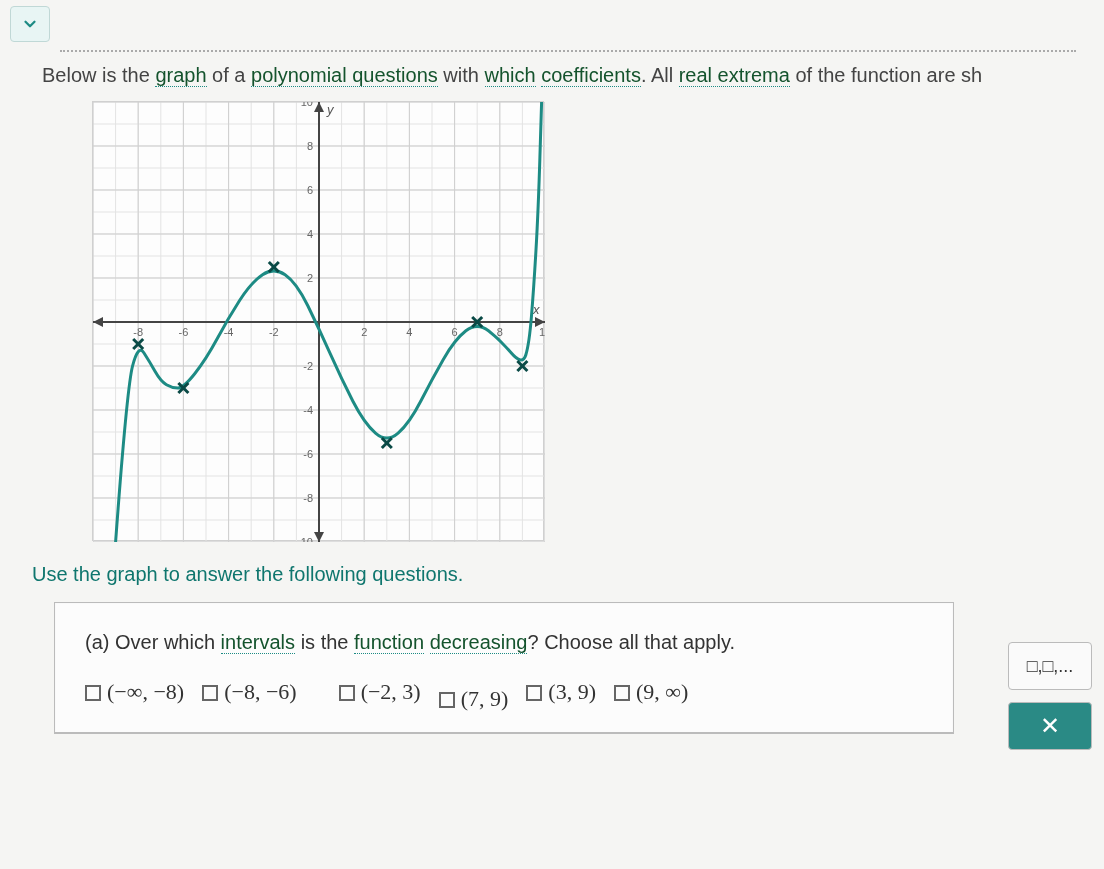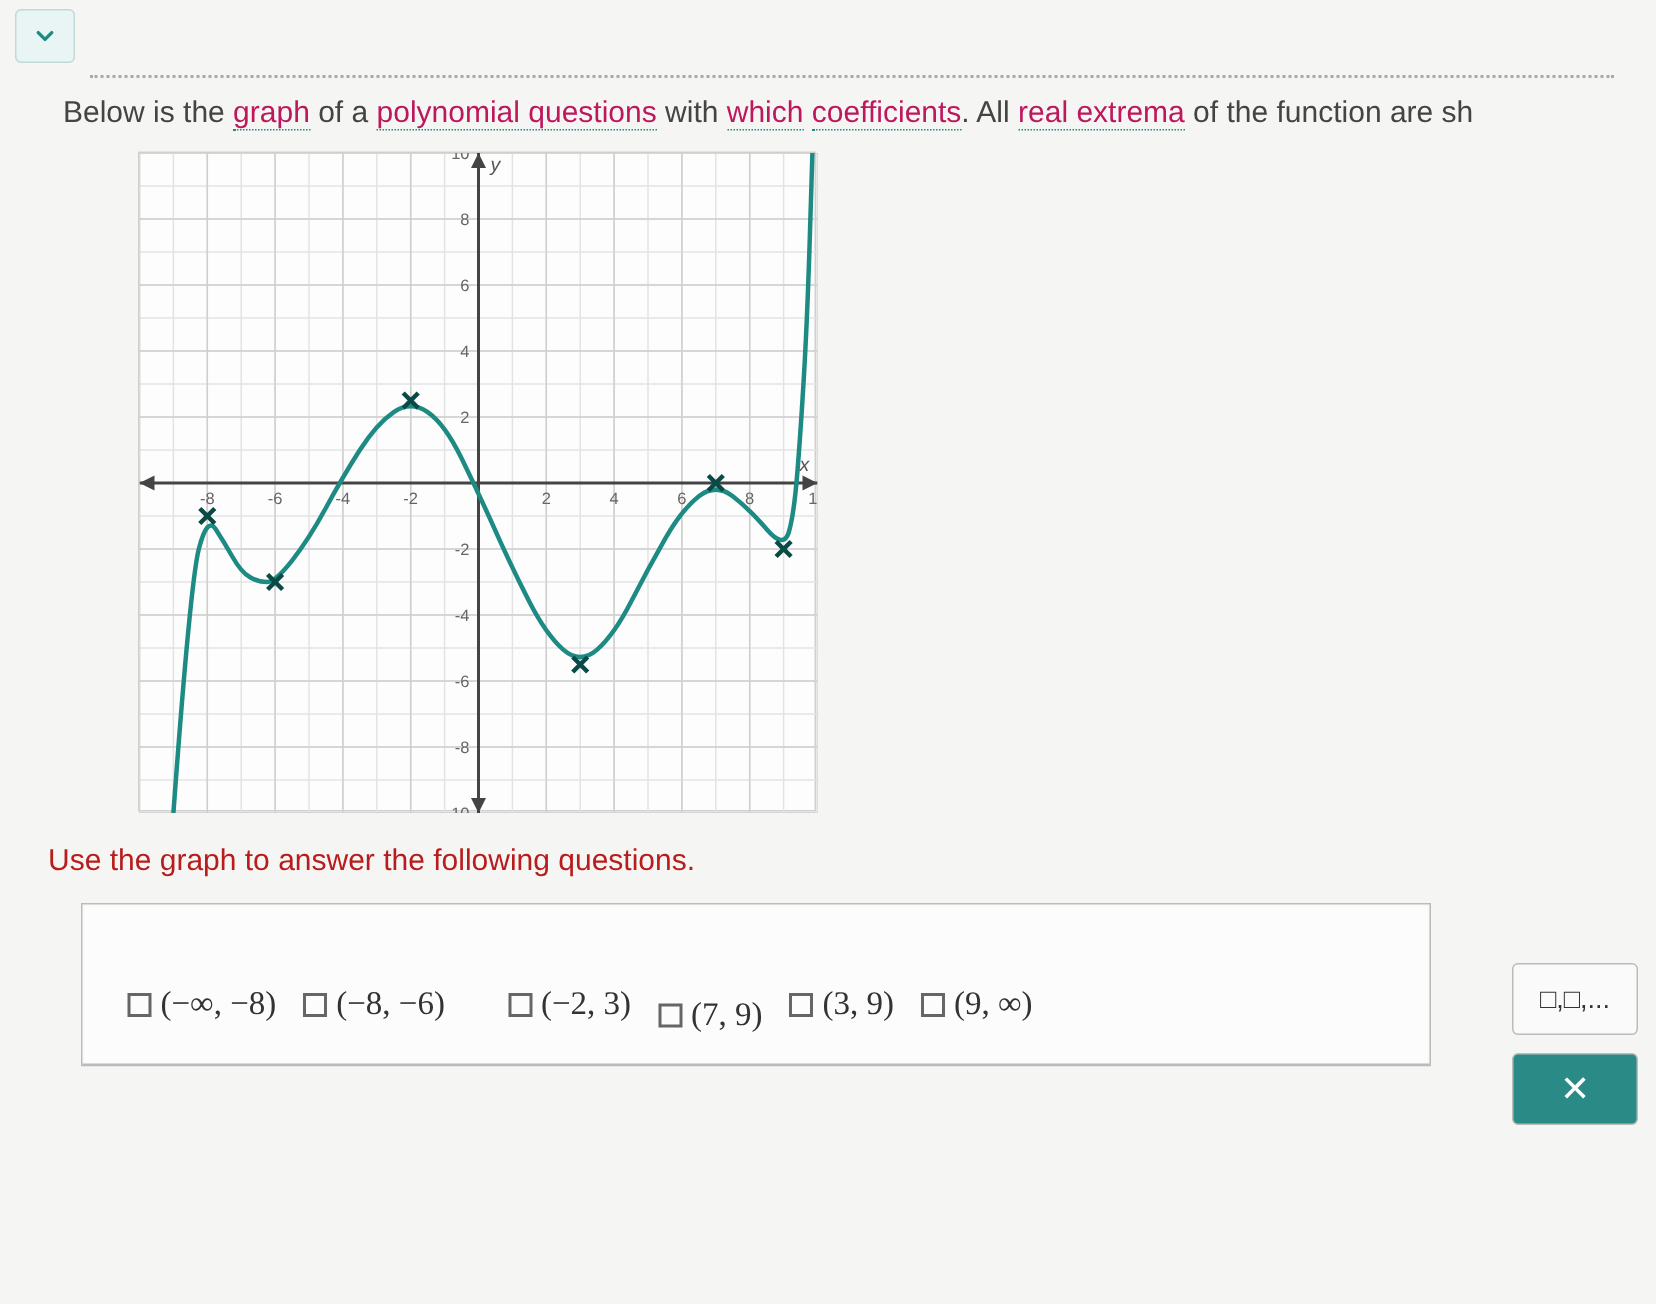--- a/index.html
+++ b/index.html
@@ -30,36 +30,36 @@
     border-top: 2px dotted #aaa;
     height: 1px;
   }
   .prompt-text {
     font-size: 20px;
     padding: 12px 0 14px 42px;
     color: #444;
     white-space: nowrap;
   }
   .term-link {
-    color: #be185d;
+    color: #14532d;
     border-bottom: 1px dotted #1d8b84;
     cursor: pointer;
   }
   .graph-wrap {
     margin-left: 92px;
     width: 452px;
     height: 440px;
     background: #fdfdfd;
     border: 1px solid #d0d0d0;
     position: relative;
   }
   .second-prompt {
     font-size: 20px;
     padding: 22px 12px 16px 32px;
-    color: #b91c1c;
+    color: #0f766e;
   }
   .answer-panel {
     margin: 0 0 0 54px;
     width: 900px;
     border: 1px solid #bbb;
     background: #fcfcfc;
     box-shadow: inset 0 0 2px rgba(0,0,0,0.05);
   }
   .part-a {
     padding: 28px 22px 20px 30px;
@@ -238,20 +238,23 @@
       <line x1="379.2" y1="225" x2="389.2" y2="215" stroke="#0a4a46" stroke-width="3"></line>
       <line x1="424.4" y1="259" x2="434.4" y2="269" stroke="#0a4a46" stroke-width="3"></line>
       <line x1="424.4" y1="269" x2="434.4" y2="259" stroke="#0a4a46" stroke-width="3"></line>
     </svg>
 </div>
 
 <div class="second-prompt">Use the graph to answer the following questions.</div>
 
 <div class="answer-panel">
   <div class="part-a">
+    <div>
+      <span>(a) Over which </span><span class="term-link">intervals</span><span> is the </span><span class="term-link">function</span><span> </span><span class="term-link">decreasing</span><span>? Choose all that apply.</span>
+    </div>
     <div class="options-row math" id="options-row">
         <span style="cursor: pointer;"><span class="chk"></span><span>(−∞, −8)</span></span>
         <span style="cursor: pointer;"><span class="chk"></span><span>(−8, −6)</span></span>
         <span style="cursor: pointer; padding-left: 24px;"><span class="chk"></span><span>(−2, 3)</span></span>
         <span style="cursor: pointer; margin-top: 14px;"><span class="chk"></span><span>(7, 9)</span></span>
         <span style="cursor: pointer;"><span class="chk"></span><span>(3, 9)</span></span>
         <span style="cursor: pointer;"><span class="chk"></span><span>(9, ∞)</span></span>
       </div>
   </div>
 </div>

